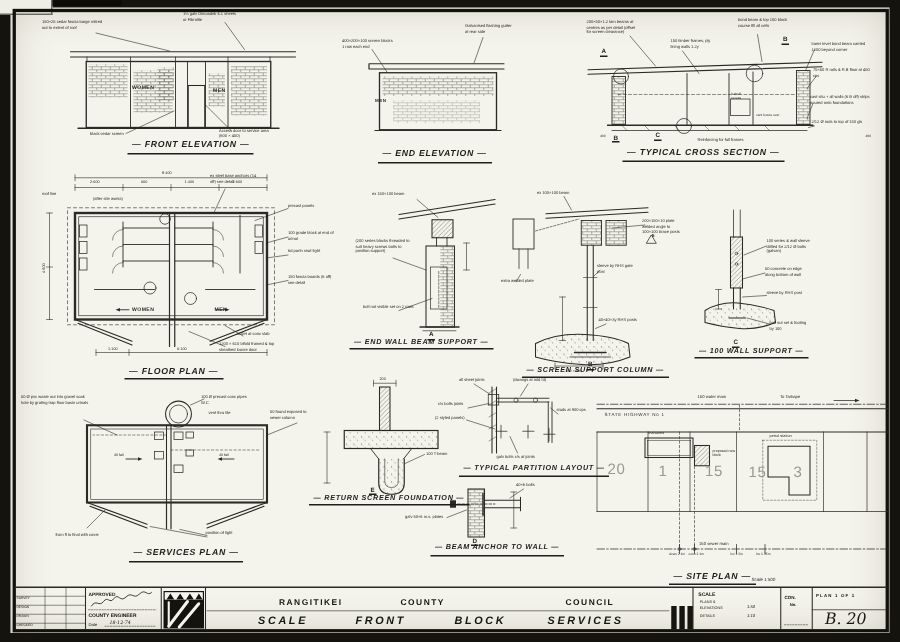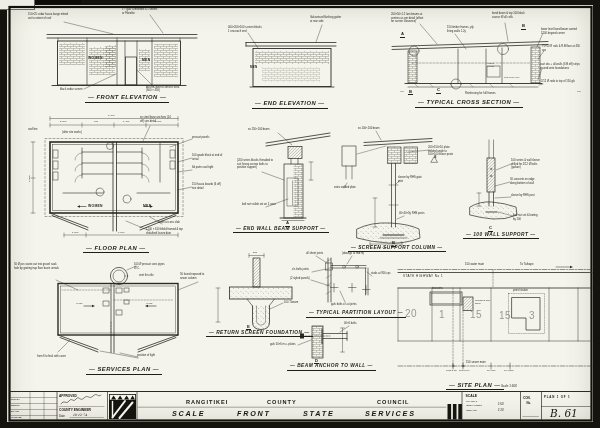--- a/index.html
+++ b/index.html
@@ -381,25 +381,25 @@
   <div class="tb i hand" style="left:73px;top:412.5px;font-size:3.2px">18·12·74</div>
   <div class="tb" style="left:11px;top:398.3px;font-size:2.2px">SURVEY</div>
   <div class="tb" style="left:11px;top:404.3px;font-size:2.2px">DESIGN</div>
   <div class="tb" style="left:11px;top:410.3px;font-size:2.2px">DRAWN</div>
   <div class="tb" style="left:11px;top:416.3px;font-size:2.2px">CHECKED</div>
   <div class="tb b" style="left:186px;top:398.6px;font-size:5.6px;letter-spacing:1px">RANGITIKEI</div>
   <div class="tb b" style="left:267px;top:398.6px;font-size:5.6px;letter-spacing:1px">COUNTY</div>
   <div class="tb b" style="left:377px;top:398.6px;font-size:5.6px;letter-spacing:1px">COUNCIL</div>
   <div class="tb b i" style="left:172px;top:409px;font-size:7.2px;letter-spacing:1.8px">SCALE</div>
   <div class="tb b i" style="left:237px;top:409px;font-size:7.2px;letter-spacing:1.8px">FRONT</div>
-  <div class="tb b i" style="left:303px;top:409px;font-size:7.2px;letter-spacing:1.8px">STATE</div>
+  <div class="tb b i" style="left:303px;top:409px;font-size:7.2px;letter-spacing:1.8px">BLOCK</div>
   <div class="tb b i" style="left:365px;top:409px;font-size:7.2px;letter-spacing:1.8px">SERVICES</div>
   <div class="tb b" style="left:465.5px;top:393.5px;font-size:3.4px">SCALE</div>
   <div class="tb" style="left:466.5px;top:399.5px;font-size:2.5px">PLANS &amp;</div>
   <div class="tb" style="left:466.5px;top:403.8px;font-size:2.5px">ELEVATIONS</div>
   <div class="tb i" style="left:498px;top:402px;font-size:2.8px">1:50</div>
   <div class="tb" style="left:466.5px;top:408.8px;font-size:2.5px">DETAILS</div>
   <div class="tb i" style="left:498px;top:408px;font-size:2.8px">1:10</div>
   <div class="tb b" style="left:523px;top:395.5px;font-size:3px">CON.</div>
   <div class="tb b" style="left:526.5px;top:400.5px;font-size:2.8px">No.</div>
   <div class="tb b" style="left:544px;top:394.5px;font-size:2.9px;letter-spacing:.8px">PLAN 1 OF 1</div>
-  <div class="tb hand" style="left:550px;top:406.5px;font-size:10.5px">B. 61</div>
+  <div class="tb hand" style="left:550px;top:406.5px;font-size:10.5px">B. 20</div>
 </div>
 
 </body></html>

